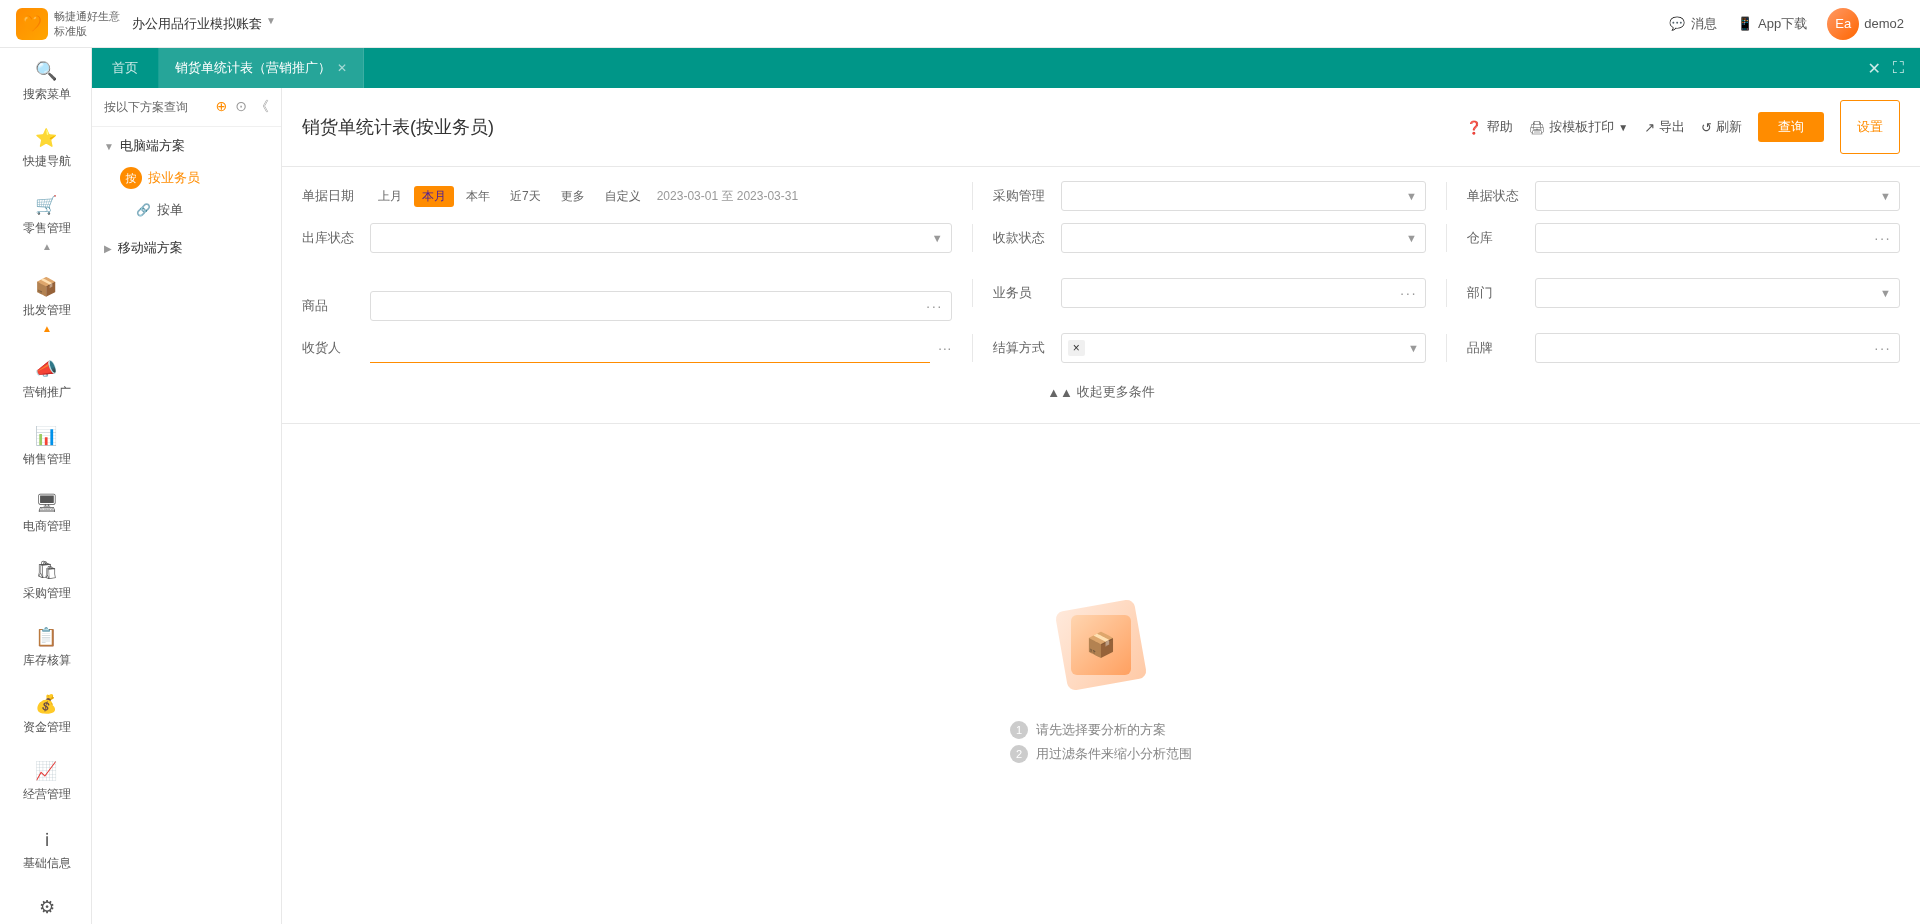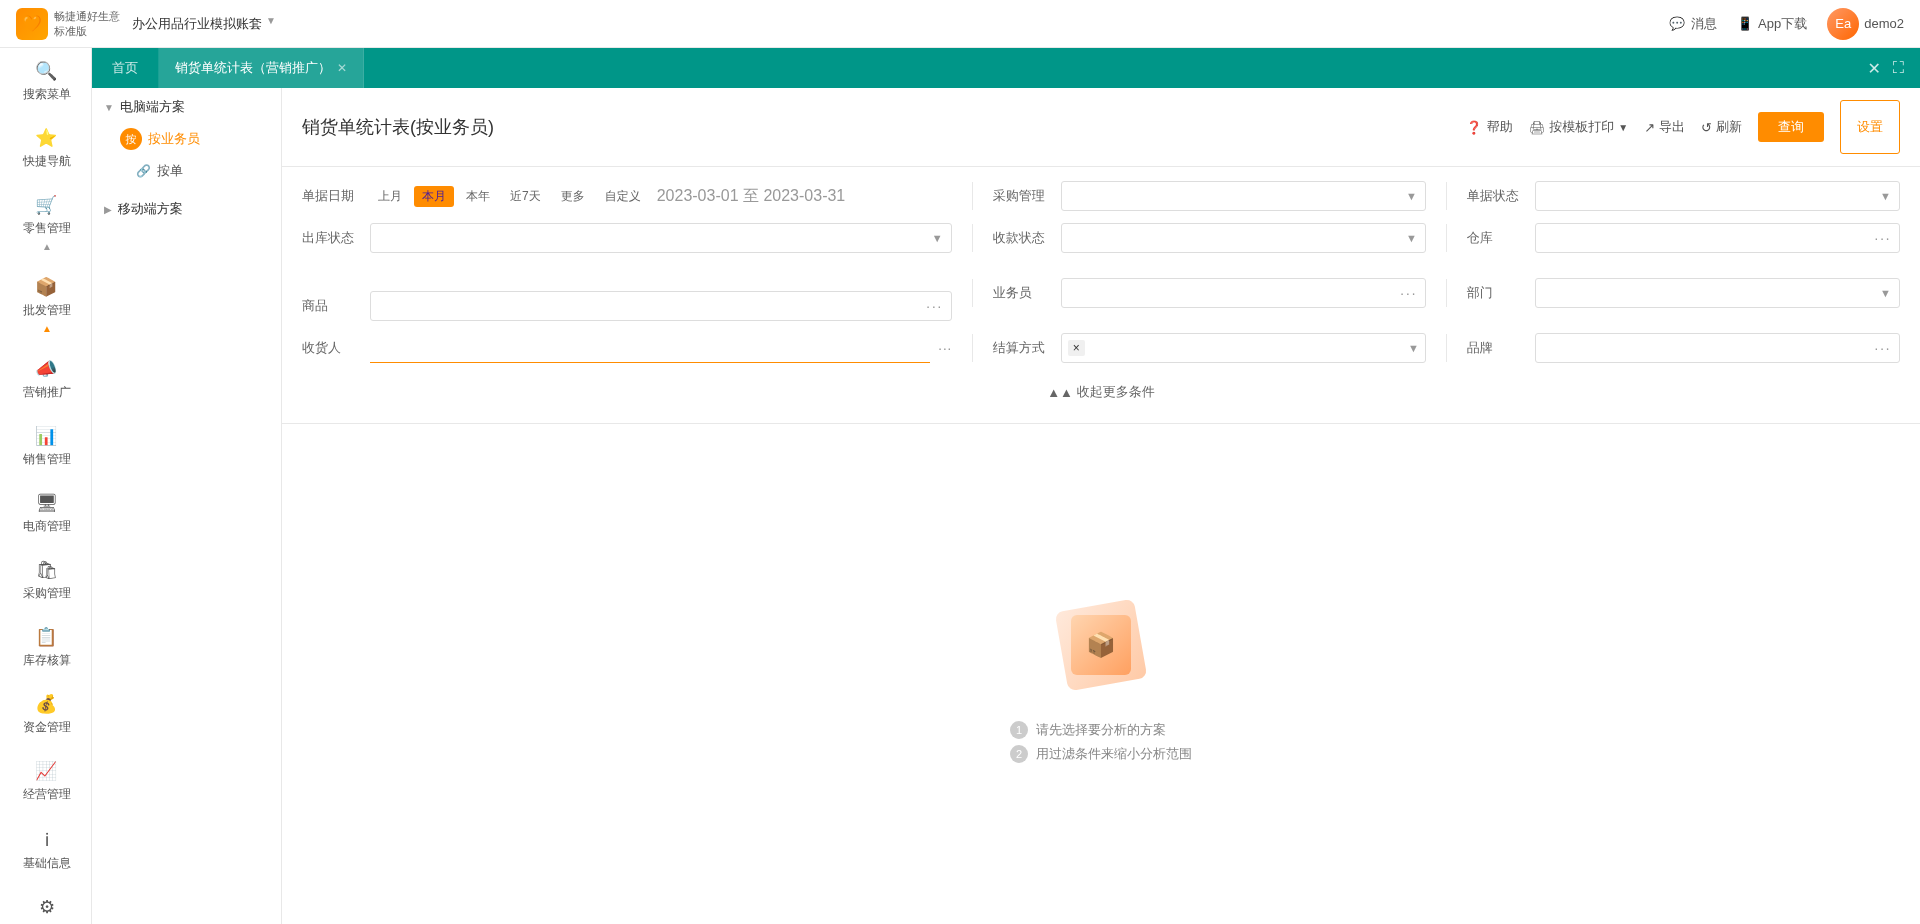--- a/index.html
+++ b/index.html
@@ -227,21 +227,21 @@
       border-radius: 3px;
       cursor: pointer;
       font-size: 12px;
       color: #666;
     }
     .date-tab.active {
       background: #ff8c00;
       color: #4c1d95;
     }
     .date-range {
-      font-size: 16px;
+      font-size: 12px;
       color: #999;
       margin-left: 4px;
     }
     .select-control {
       flex: 1;
       height: 30px;
       border: 1px solid #ddd;
       border-radius: 3px;
       padding: 0 8px;
       display: flex;
@@ -454,20 +454,28 @@
           </div>
           <div class="tab-bar-actions">
             <span class="tab-bar-action">✕</span>
             <span class="tab-bar-action">⛶</span>
           </div>
         </div>
 
         <div style="display:flex;flex:1;overflow:hidden;">
 
           <div class="left-panel">
+            <div class="left-panel-header">
+              <span>按以下方案查询</span>
+              <div class="left-panel-header-actions">
+                <span class="left-panel-action">⊕</span>
+                <span class="left-panel-action" style="color:#999;">⊙</span>
+                <span class="left-panel-action" style="color:#999;">《</span>
+              </div>
+            </div>
 
             <div class="plan-group">
               <div class="plan-group-header">
                 <span class="triangle">▼</span>
                 <span>电脑端方案</span>
               </div>
               <div class="plan-item active">
                 <div class="dot">按</div>
                 <span>按业务员</span>
               </div>

